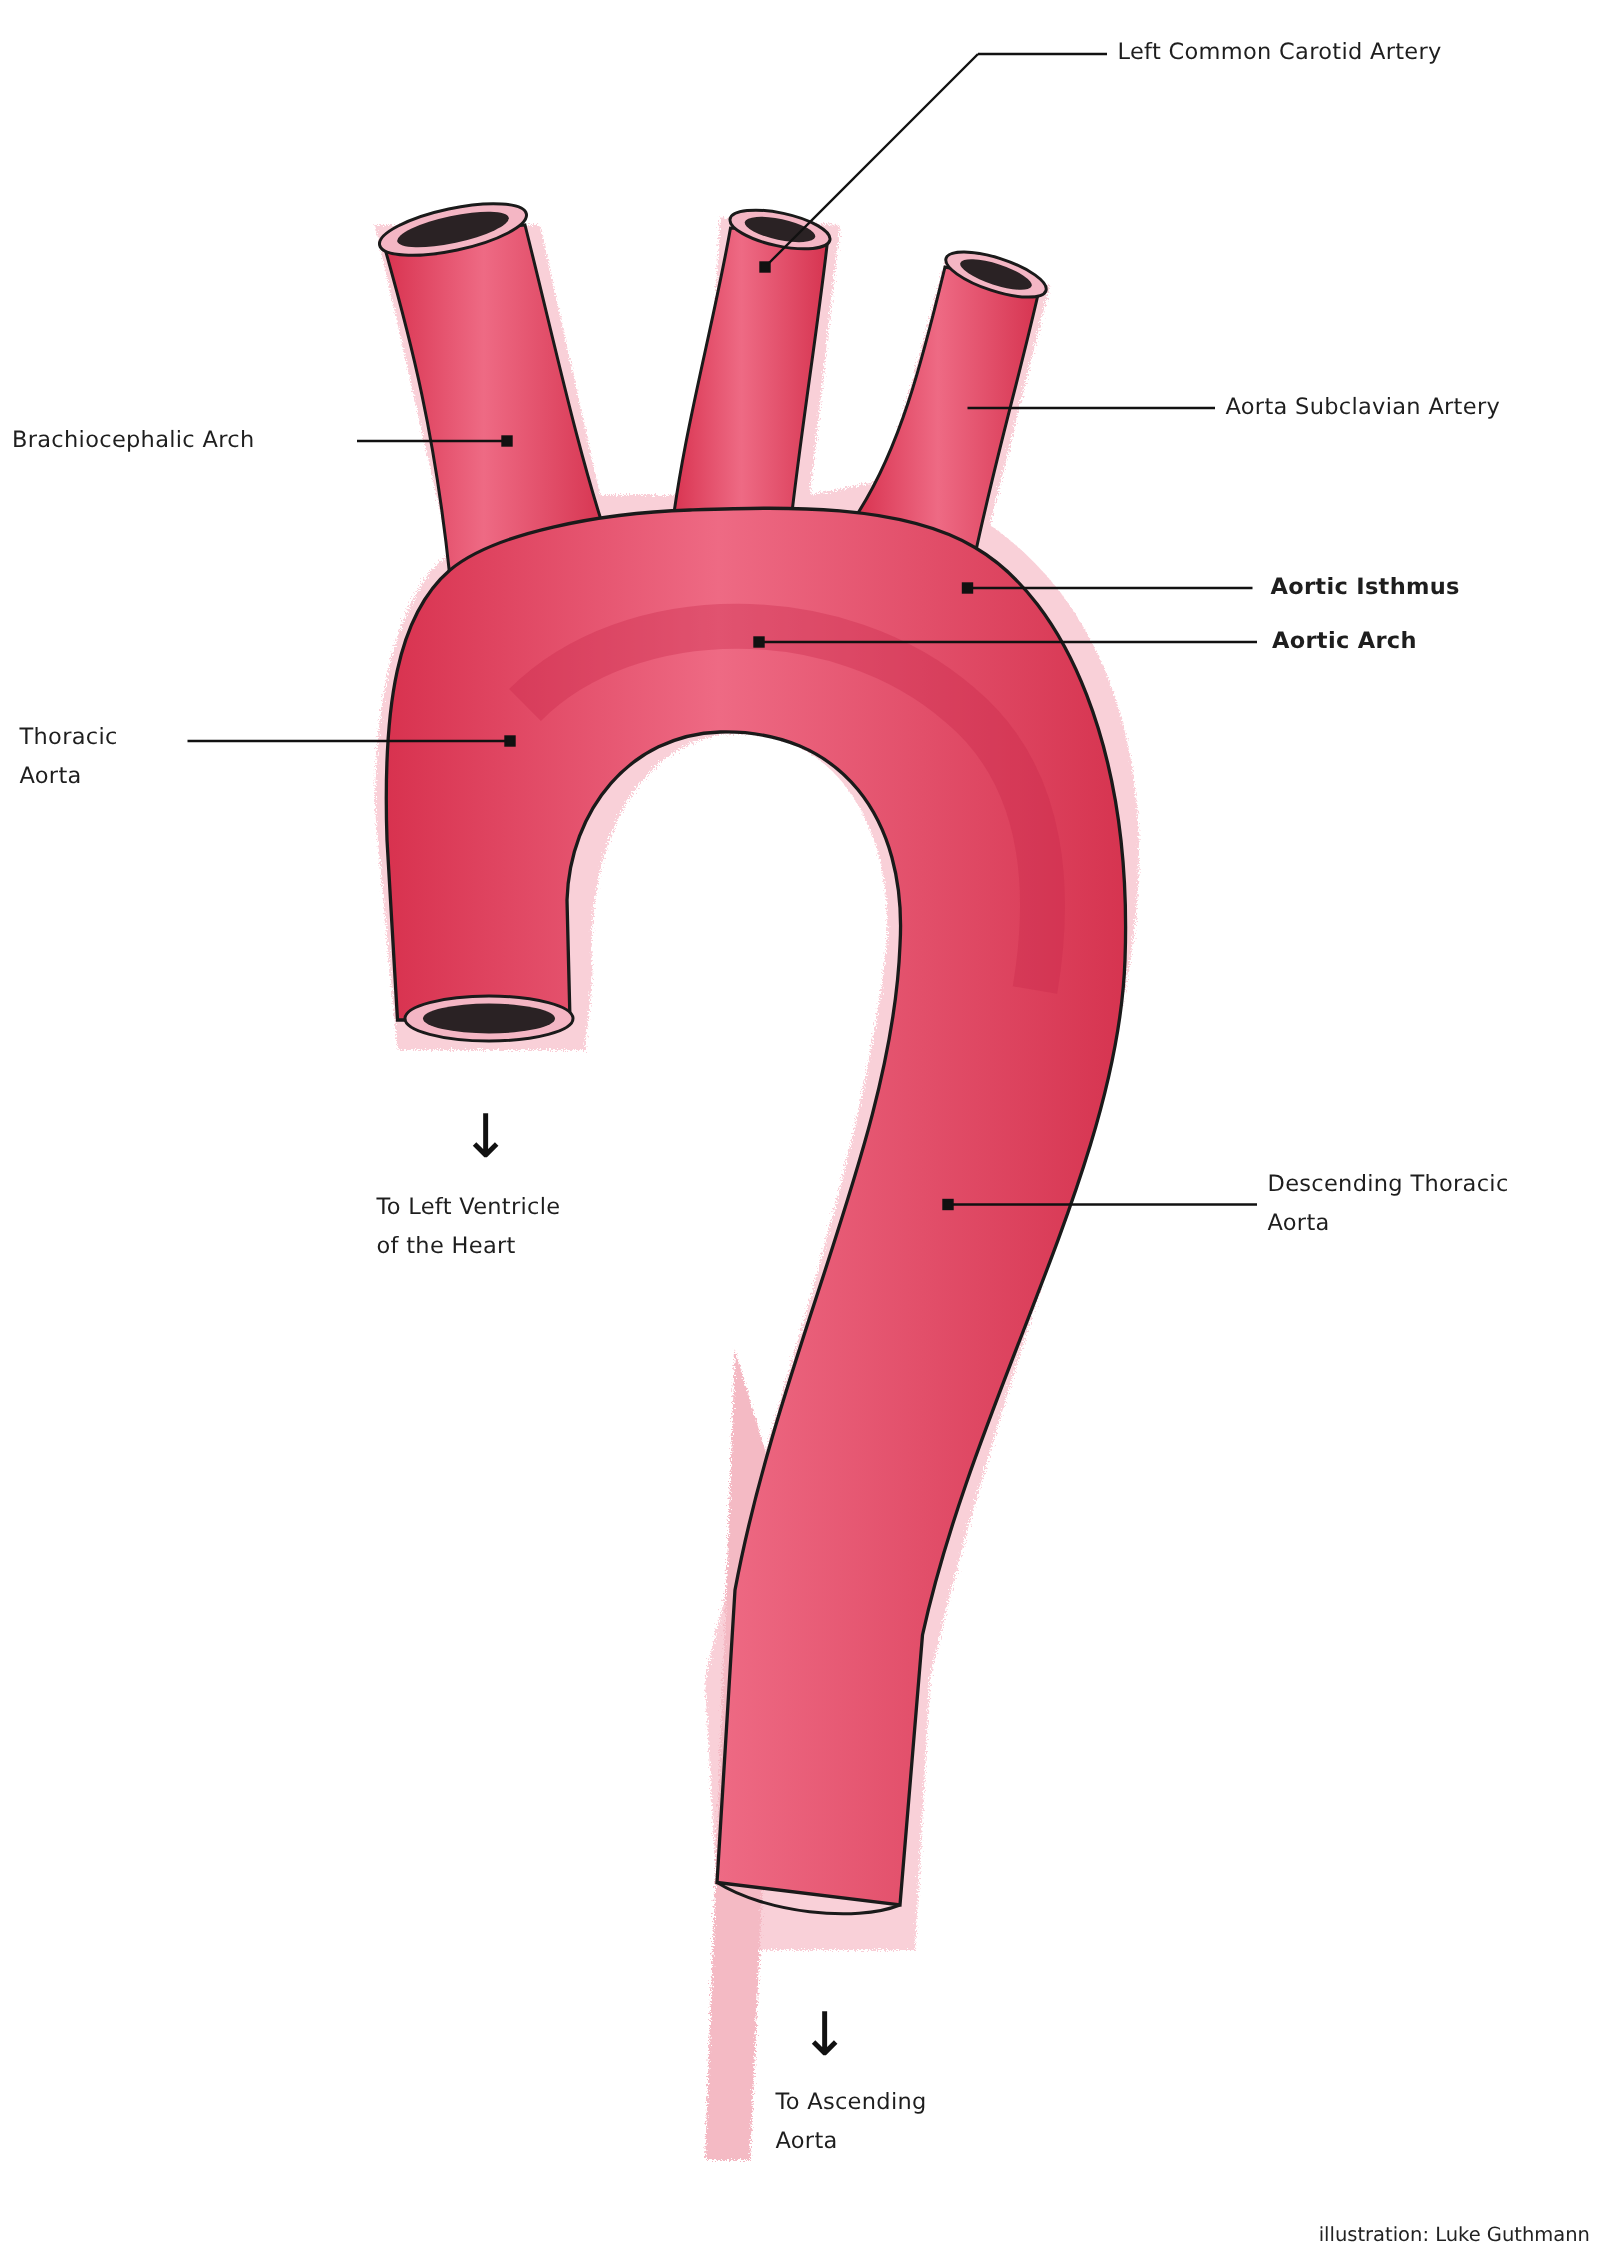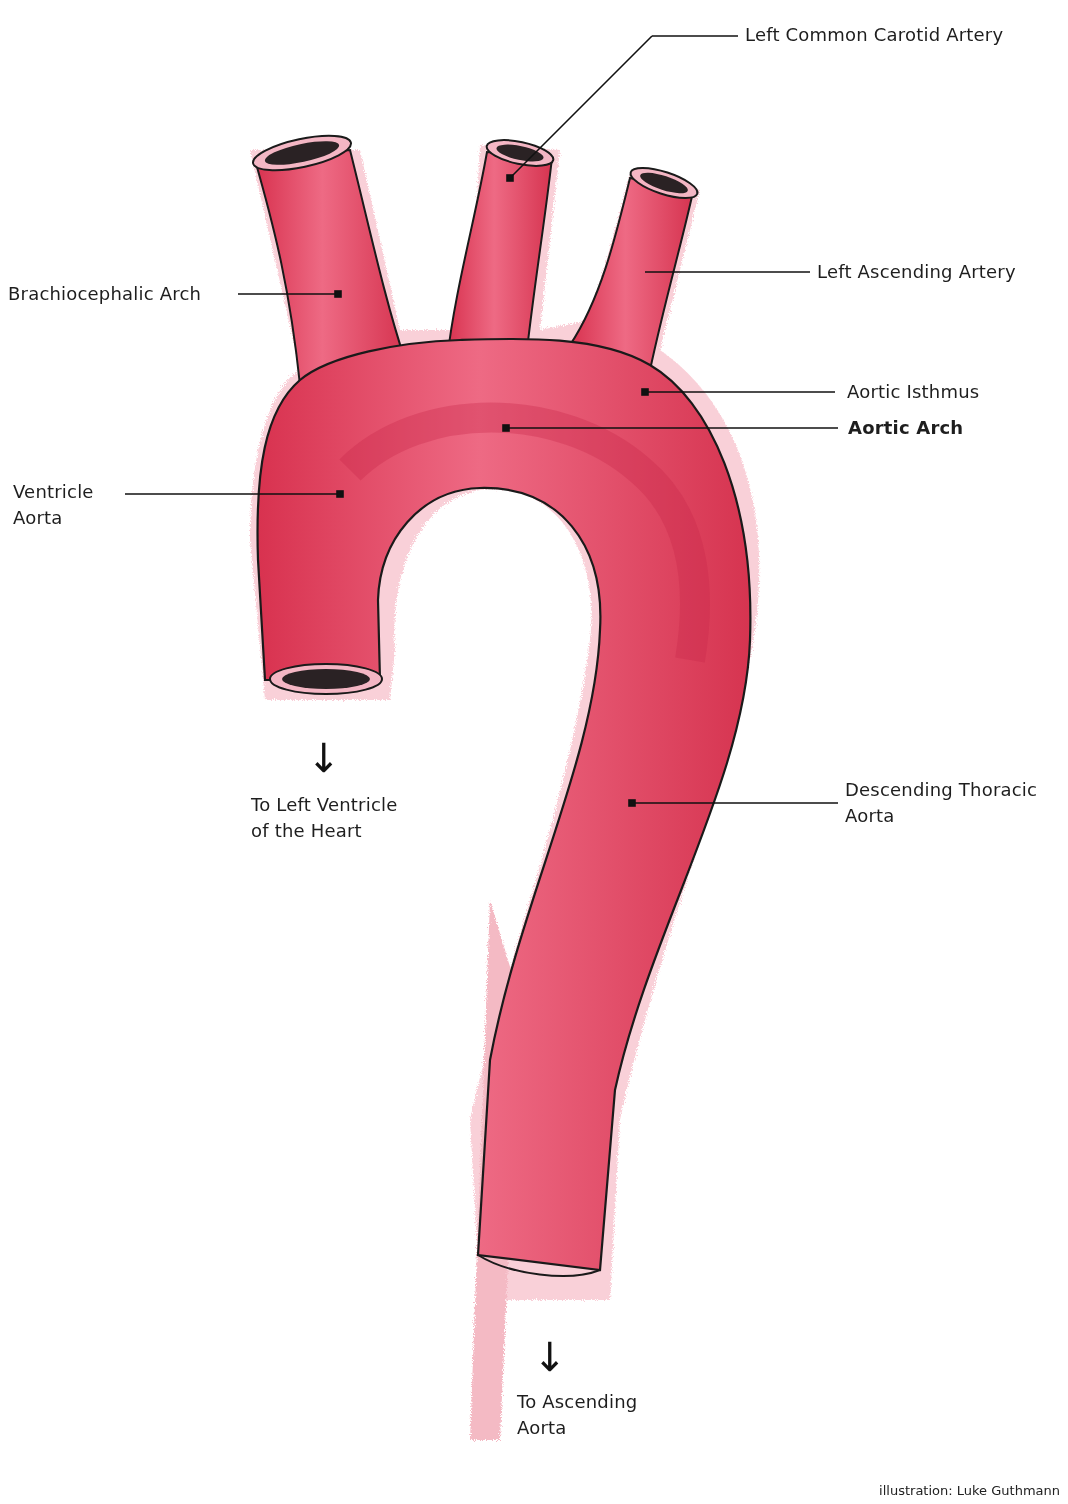--- a/index.html
+++ b/index.html
@@ -1,19 +1,19 @@
 <!DOCTYPE html>
 <html><head>
 <meta charset="utf-8">
 <style>
   html, body { margin:0; padding:0; background:#ffffff; }
   body { width:1068px; height:1504px; position:relative; overflow:hidden; font-family:"DejaVu Sans", sans-serif; }
   .stage { position:absolute; left:0; top:0; width:1068px; height:1504px; }
   svg.art { position:absolute; left:0; top:0; }
-  .label { position:absolute; color:#1e1e1e; font-size:18px; line-height:25px; letter-spacing:0.2px; white-space:nowrap; font-family:"DejaVu Sans", sans-serif; }
+  .label { position:absolute; color:#1e1e1e; font-size:15px; line-height:25px; letter-spacing:0.2px; white-space:nowrap; font-family:"DejaVu Sans", sans-serif; }
   .arrow { position:absolute; color:#111; font-size:40px; line-height:40px; font-family:"DejaVu Sans", sans-serif; }
   .credit { position:absolute; right:8px; bottom:6px; font-size:13px; color:#222; font-family:"DejaVu Sans", sans-serif; }
 </style>
 </head>
 <body>
 
 <div class="stage">
 
   <svg class="art" width="1068" height="1504" viewBox="0 0 1068 1504">
     <defs>
@@ -73,26 +73,26 @@
       <line x1="506" y1="428" x2="838" y2="428"></line>
         <rect x="503" y="425" width="6" height="6"></rect>
       <line x1="125" y1="494" x2="340" y2="494"></line>
         <rect x="337" y="491" width="6" height="6"></rect>
       <line x1="632" y1="803" x2="838" y2="803"></line>
         <rect x="629" y="800" width="6" height="6"></rect>
     </g>
   </svg>
 
   <div class="label" style="left:745px; top:22px;">Left Common Carotid Artery</div>
-  <div class="label" style="left:817px; top:259px;">Left Ascending Artery</div>
+  <div class="label" style="left:817px; top:259px;">Aorta Subclavian Artery</div>
   <div class="label" style="left:8px; top:281px;">Brachiocephalic Arch</div>
-  <div class="label" style="left:847px; top:379px;">Aortic Isthmus</div>
+  <div class="label" style="left:847px; top:379px;font-weight:bold;">Aortic Isthmus</div>
   <div class="label" style="left:848px; top:415px;font-weight:bold;">Aortic Arch</div>
 
-  <div class="label" style="left:13px; top:479px;">Ventricle</div>
+  <div class="label" style="left:13px; top:479px;">Thoracic</div>
   <div class="label" style="left:13px; top:505px;">Aorta</div>
 
   <div class="label" style="left:845px; top:777px;text-align:center;">Descending Thoracic</div>
   <div class="label" style="left:845px; top:803px;">Aorta</div>
 
   <div class="arrow" style="left:307px; top:738px;">↓</div>
   <div class="label" style="left:251px; top:792px;">To Left Ventricle</div>
   <div class="label" style="left:251px; top:818px;">of the Heart</div>
 
   <div class="arrow" style="left:533px; top:1337px;">↓</div>

